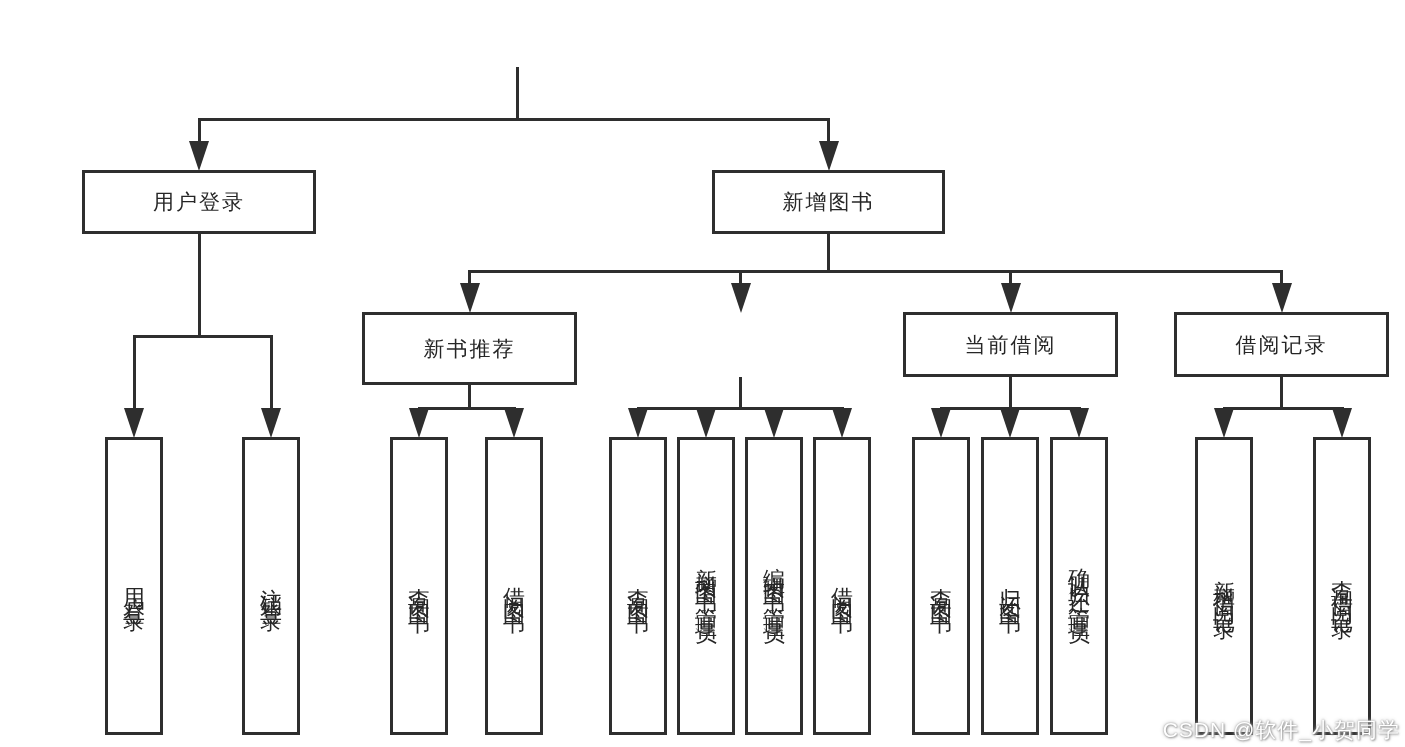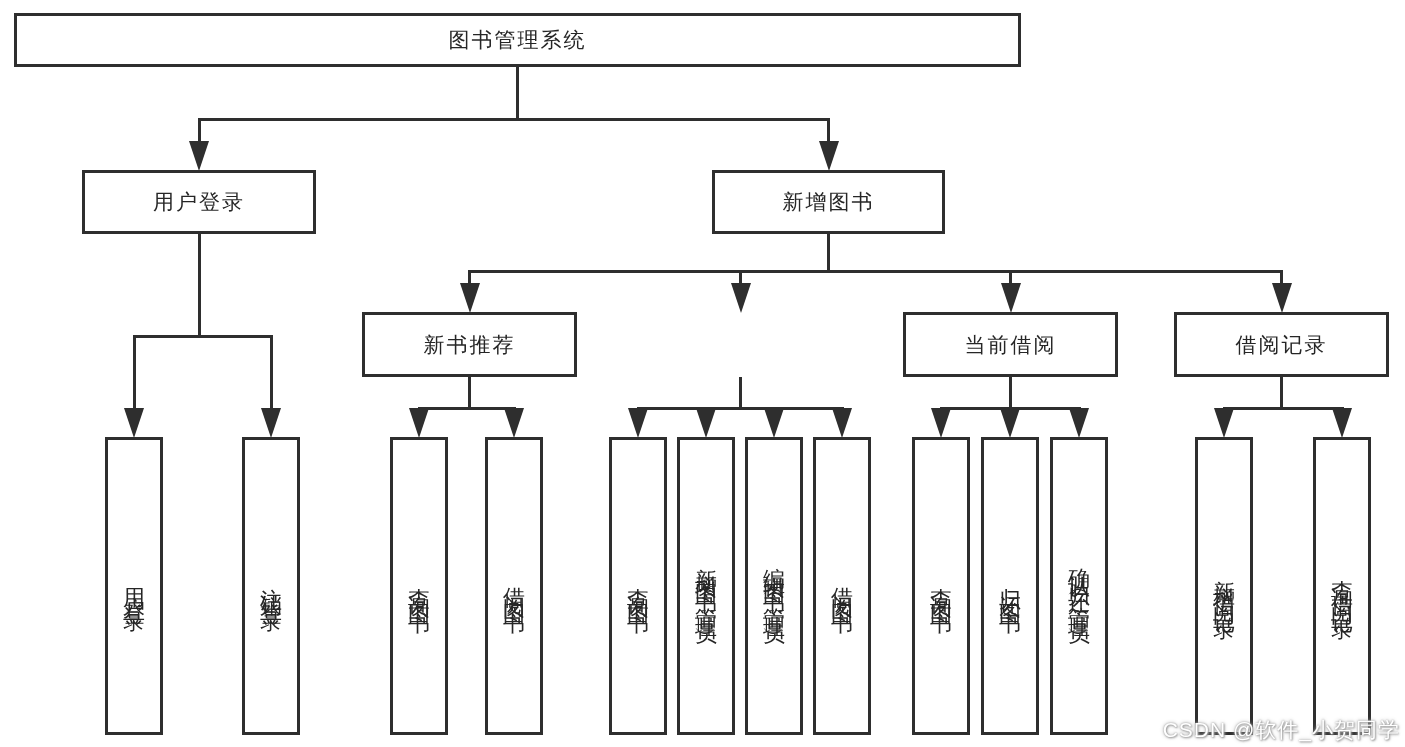--- a/index.html
+++ b/index.html
@@ -30,23 +30,20 @@
     position:absolute;right:5px;bottom:3px;z-index:6;
     font-size:21px;letter-spacing:1px;color:var(--wm,#ffffff);
     text-shadow:0 0 2px #9a9a9a,0 0 4px #b5b5b5,1px 1px 2px #9a9a9a;
   }
 </style>
 </head>
 <body>
 
 <div class="stage" id="stage" style="--line: #2e2e2e; --text: #262626; --bg: #ffffff; --wm: #ffffff;">
   <div class="watermark">CSDN @软件_小贺同学</div>
-<div class="nbox" style="left: 14px; top: 13px; width: 1007px; height: 54px;">
-      <span>图书管理系统</span>
-    </div>
     <div class="cline" style="left: 516px; top: 67px; width: 3px; height: 52px;"></div>
     <div class="cline" style="left: 197.5px; top: 117.5px; width: 632.5px; height: 3px;"></div>
     <div class="cline" style="left: 197.5px; top: 119px; width: 3px; height: 29px;"></div>
     <div class="arrow" style="left: 189px; top: 141px;"></div>
     <div class="nbox" style="left: 82px; top: 170px; width: 234px; height: 64px;">
       <span>用户登录</span>
     </div>
     <div class="cline" style="left: 197.5px; top: 234px; width: 3px; height: 102px;"></div>
     <div class="cline" style="left: 132.5px; top: 334.5px; width: 140px; height: 3px;"></div>
     <div class="cline" style="left: 132.5px; top: 336px; width: 3px; height: 79px;"></div>
@@ -61,21 +58,21 @@
     </div>
     <div class="cline" style="left: 827px; top: 119px; width: 3px; height: 29px;"></div>
     <div class="arrow" style="left: 818.5px; top: 141px;"></div>
     <div class="nbox" style="left: 712px; top: 170px; width: 233px; height: 64px;">
       <span>新增图书</span>
     </div>
     <div class="cline" style="left: 827px; top: 234px; width: 3px; height: 37px;"></div>
     <div class="cline" style="left: 468px; top: 269.5px; width: 815px; height: 3px;"></div>
     <div class="cline" style="left: 468px; top: 271px; width: 3px; height: 19px;"></div>
     <div class="arrow" style="left: 459.5px; top: 283px;"></div>
-    <div class="nbox" style="left: 362px; top: 312px; width: 215px; height: 65px;">
+    <div class="nbox" style="left: 362px; top: 312px; width: 215px; height: 73px;">
       <span>新书推荐</span>
     </div>
     <div class="cline" style="left: 468px; top: 377px; width: 3px; height: 31px;"></div>
     <div class="cline" style="left: 417.5px; top: 406.5px; width: 98px; height: 3px;"></div>
     <div class="cline" style="left: 417.5px; top: 408px; width: 3px; height: 7px;"></div>
     <div class="arrow" style="left: 409px; top: 408px;"></div>
     <div class="nbox vbox" style="left: 390px; top: 437px; width: 58px; height: 298px;">
       <span>查询图书</span>
     </div>
     <div class="cline" style="left: 512.5px; top: 408px; width: 3px; height: 7px;"></div>

